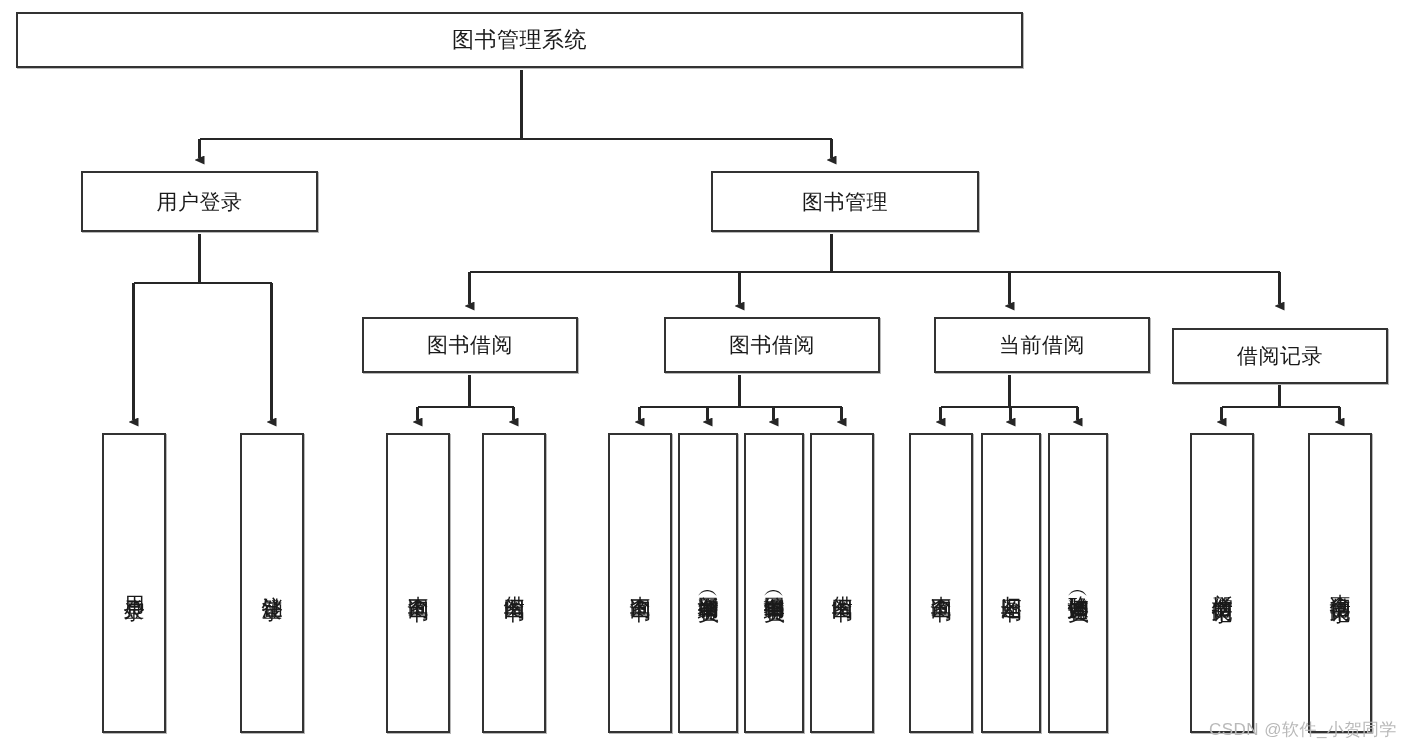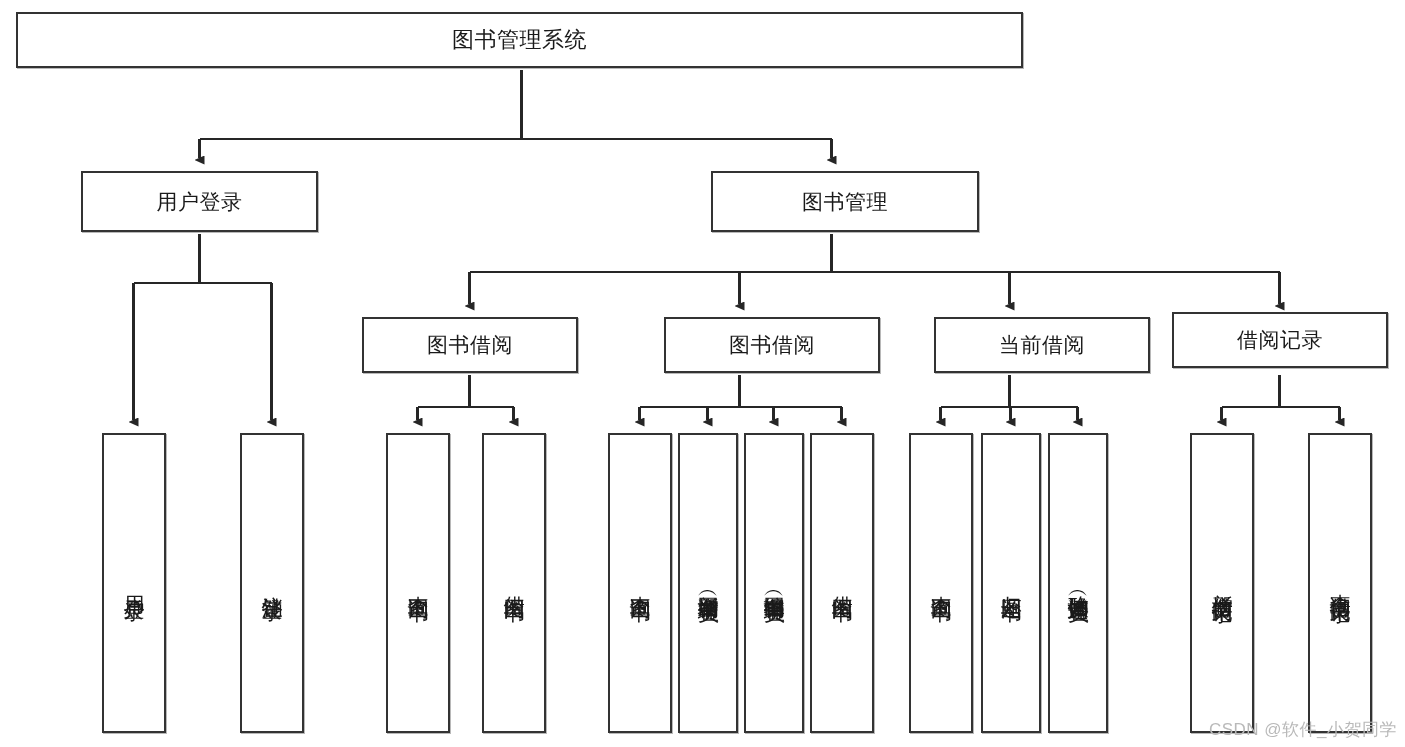--- a/index.html
+++ b/index.html
@@ -142,21 +142,21 @@
 
   <div class="node horiz" style="left:362px; top:317px; width:216px; height:56px;">
     <span>图书借阅</span>
   </div>
   <div class="node horiz" style="left:664px; top:317px; width:216px; height:56px;">
     <span>图书借阅</span>
   </div>
   <div class="node horiz" style="left:902px; top:317px; width:216px; height:56px;margin-left:32px;">
     <span>当前借阅</span>
   </div>
-  <div class="node horiz" style="left:1172px; top:312px; width:216px; height:56px;">
+  <div class="node horiz" style="left:1172px; top:328px; width:216px; height:56px;">
     <span>借阅记录</span>
   </div>
 
   <div class="node vert" style="left:102px; top:433px; width:64px; height:300px;">
     <span class="vlabel">用户登录</span>
   </div>
   <div class="node vert" style="left:240px; top:433px; width:64px; height:300px;">
     <span class="vlabel">注销登录</span>
   </div>
 

